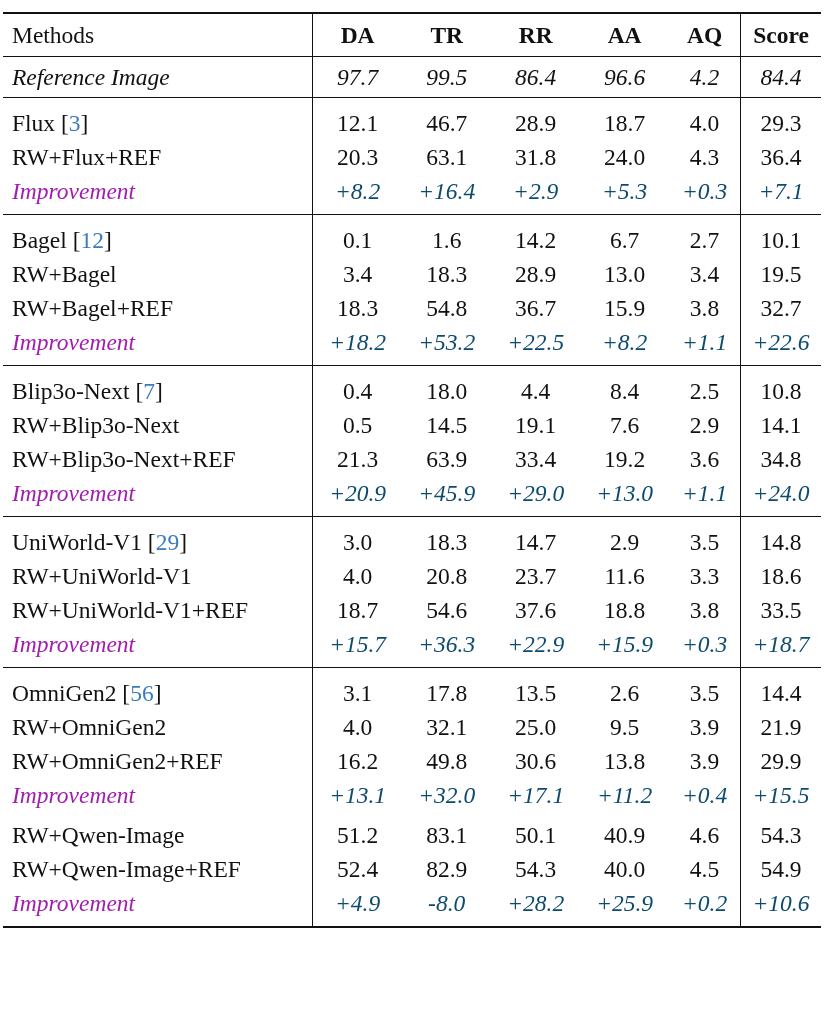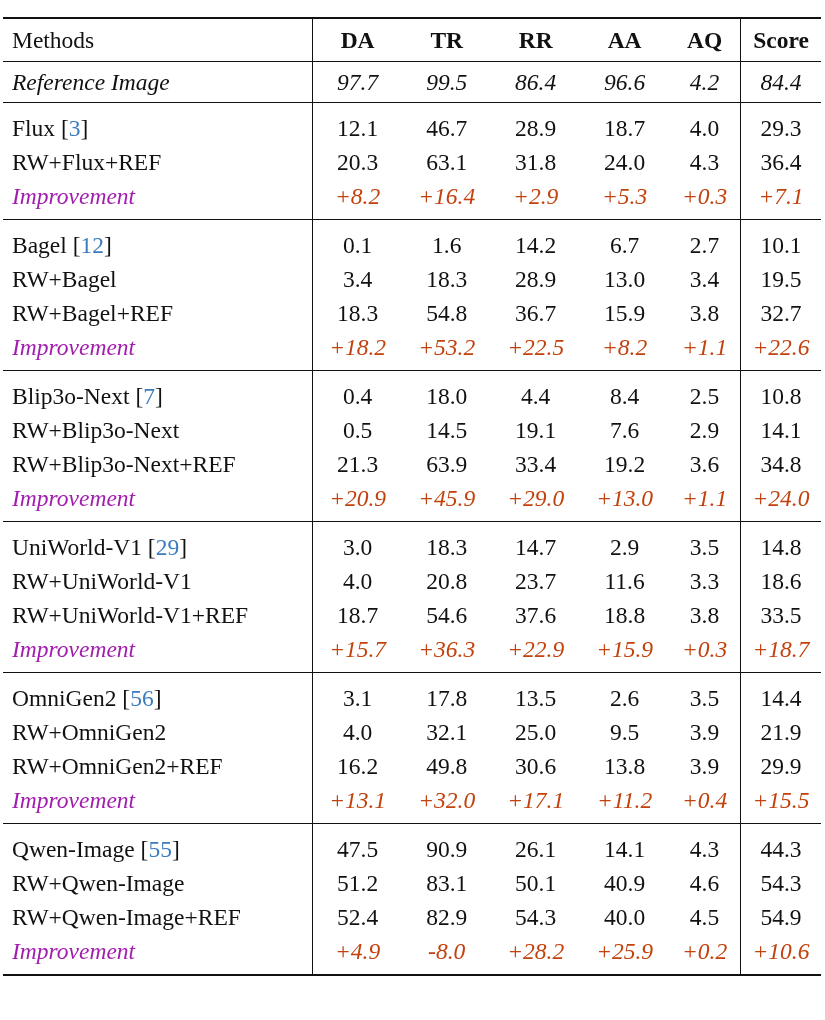--- a/index.html
+++ b/index.html
@@ -1,29 +1,29 @@
 <!DOCTYPE html>
 <html><head>
 <meta charset="utf-8">
 <style>
   html, body { margin: 0; padding: 0; background: #ffffff; }
   body { width: 825px; height: 1020px; overflow: hidden; font-family: "Liberation Serif", "DejaVu Serif", serif; color: #111; }
-  .wrap { position: relative; width: 801px; padding-top: 4px; margin-top: 13px; }
+  .wrap { position: relative; width: 801px; padding-top: 12px; }
   table { border-collapse: collapse; width: 818px; margin-left: 3px; font-size: 23.5px; }
   td, th { padding: 0; height: 34px; line-height: 34px; white-space: nowrap; }
   .top-rule { border-top: 2.5px solid #111; }
   .bottom-rule { border-bottom: 2.5px solid #111; }
   .group-rule td { border-top: 1.5px solid #111; }
   .head th { height: 42px; font-weight: bold; text-align: center; }
   .head th.methods { font-weight: normal; text-align: left; }
   .methods-col { text-align: left; padding-left: 9px; width: 300px; border-right: 1.2px solid #111; }
   .num { text-align: center; }
   .score { border-left: 1.2px solid #111; text-align: center; width: 80px; }
   .ref-row td { font-style: italic; height: 40px; line-height: 40px; }
-  .imp td { font-style: italic; color: #c2410c; }
+  .imp td { font-style: italic; color: #0c4a6e; }
   .imp td.methods-col { color: #a21caf; }
   .cite { color: #3b7bbf; }
   .first-in-group td { padding-top: 8px; }
   .last-in-group td { padding-bottom: 6px; }
 </style>
 </head>
 <body>
 
 <div class="wrap">
   <table>
@@ -212,29 +212,20 @@
         </tr>
         <tr class="last-in-group imp">
           <td class="methods-col"><span>Improvement</span></td>
           <td class="num">+13.1</td>
           <td class="num">+32.0</td>
           <td class="num">+17.1</td>
           <td class="num">+11.2</td>
           <td class="num">+0.4</td>
           <td class="score">+15.5</td>
         </tr>
-        <tr class="group-rule first-in-group">
-          <td class="methods-col"><span>Qwen-Image</span> [<span class="cite">55</span>]</td>
-          <td class="num">47.5</td>
-          <td class="num">90.9</td>
-          <td class="num">26.1</td>
-          <td class="num">14.1</td>
-          <td class="num">4.3</td>
-          <td class="score">44.3</td>
-        </tr>
         <tr class="">
           <td class="methods-col"><span>RW+Qwen-Image</span></td>
           <td class="num">51.2</td>
           <td class="num">83.1</td>
           <td class="num">50.1</td>
           <td class="num">40.9</td>
           <td class="num">4.6</td>
           <td class="score">54.3</td>
         </tr>
         <tr class="">

